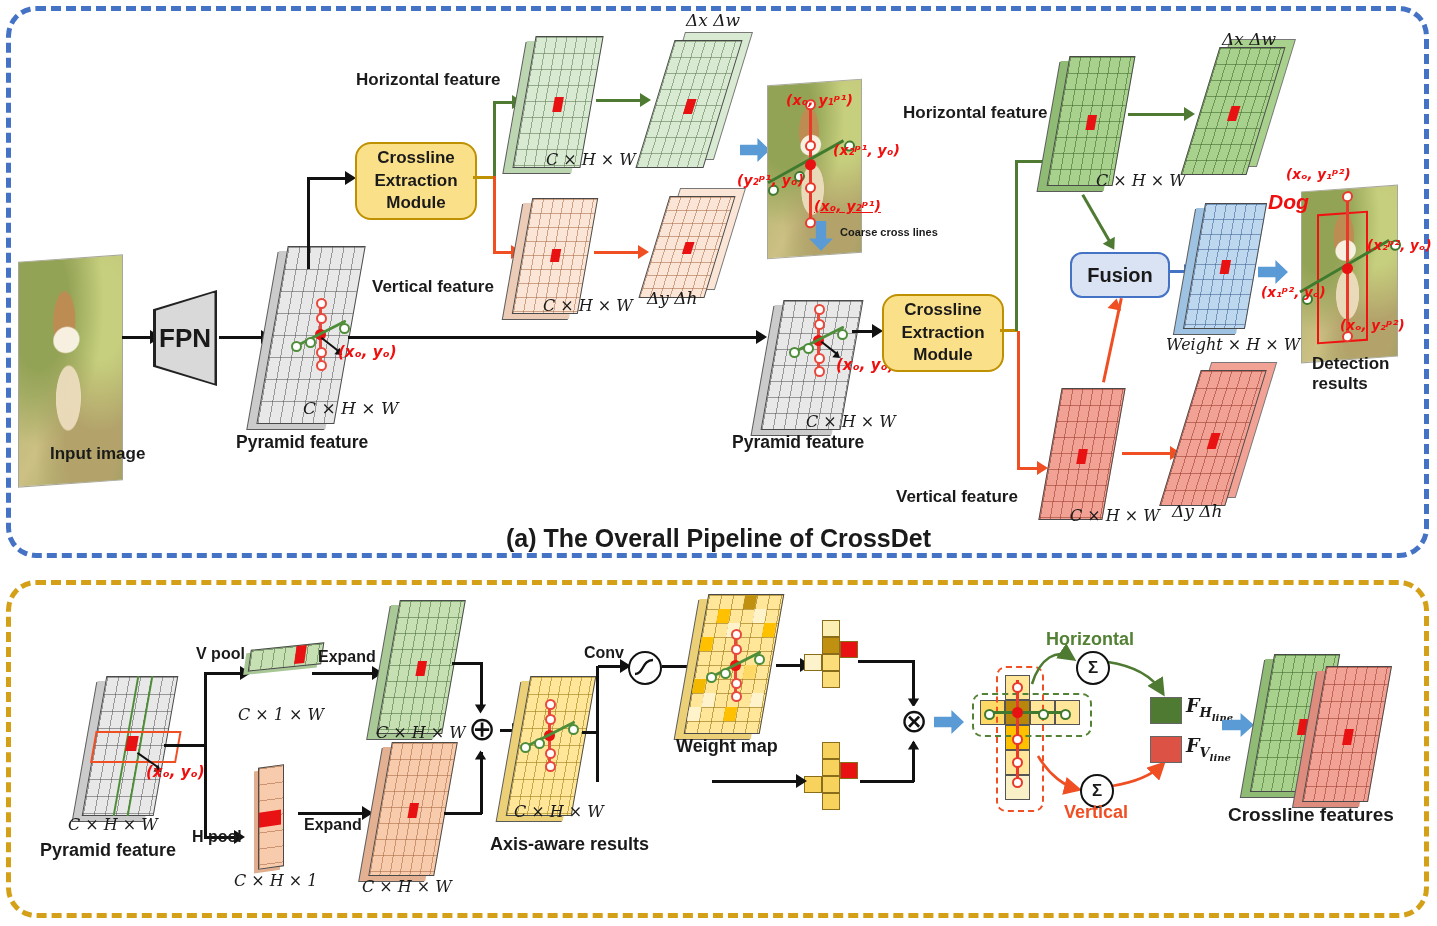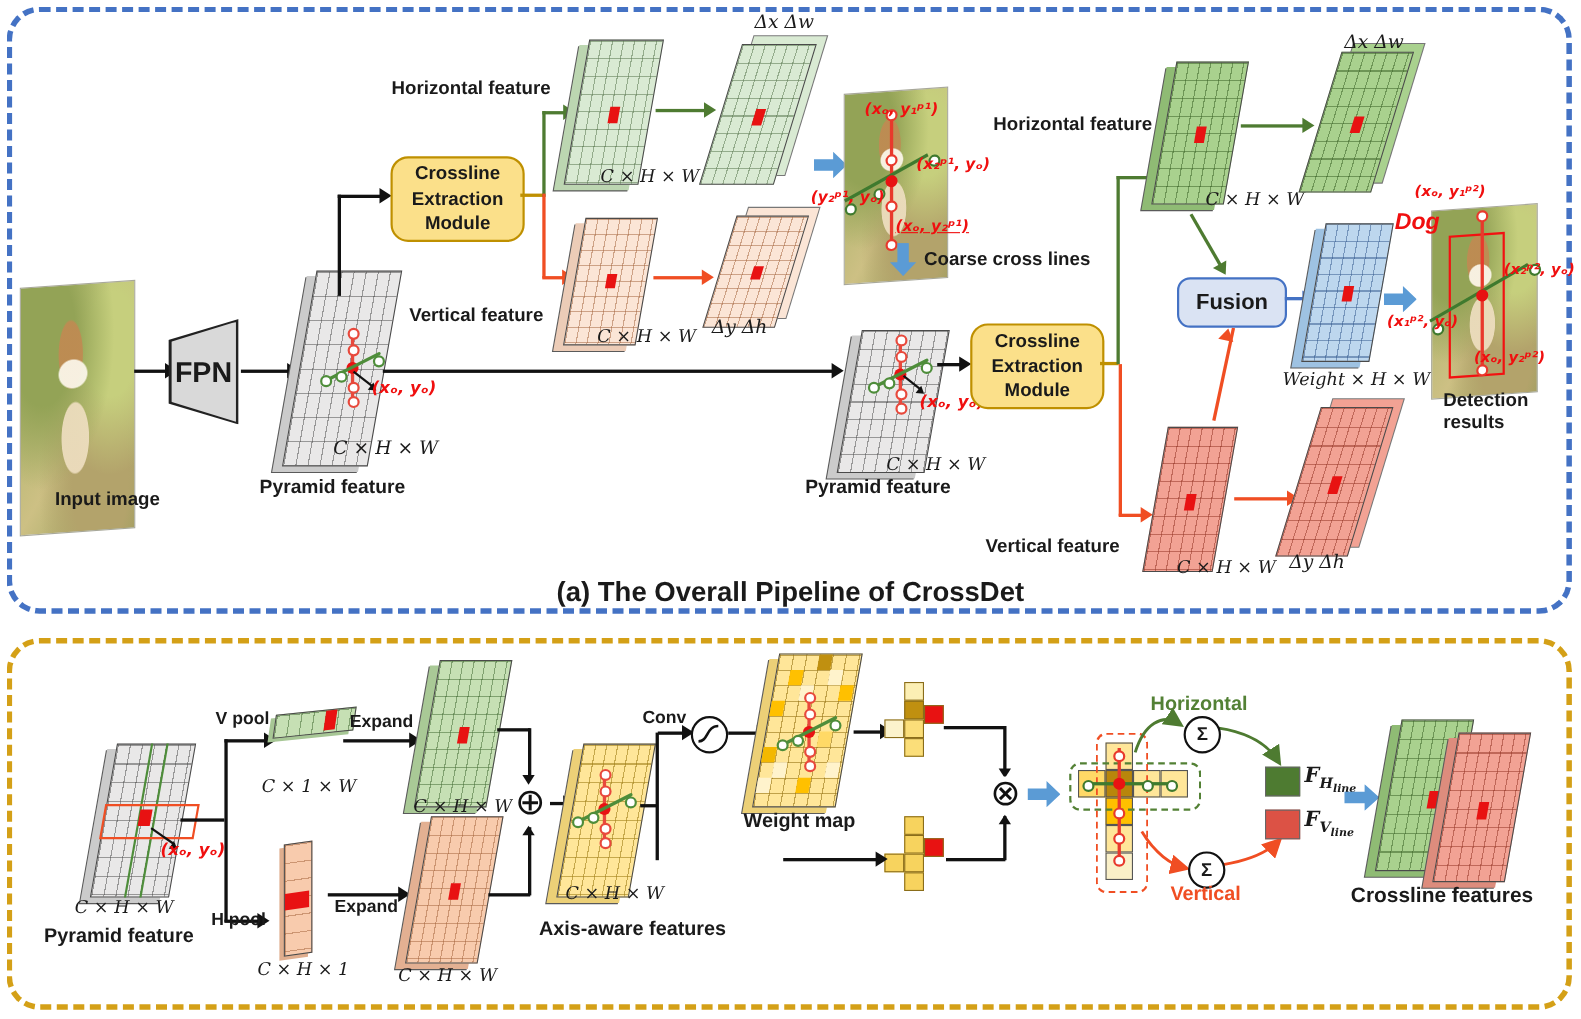--- a/index.html
+++ b/index.html
@@ -158,21 +158,21 @@
     <i class="gdot" style="left:0px;top:99px;"></i>
       <i class="gdot" style="left:26px;top:87px;"></i>
       <i class="gdot" style="left:76px;top:60px;"></i>
     <i class="soliddot" style="left:37px;top:76px;"></i>
   </div>
   <div class="t rcoord" style="left:786px;top:92px;">(xₒ, y₁ᵖ¹)</div>
   <div class="t rcoord" style="left:833px;top:142px;">(x₂ᵖ¹, yₒ)</div>
   <div class="t rcoord" style="left:737px;top:172px;">(y₂ᵖ¹, yₒ)</div>
   <div class="t rcoord" style="left:814px;top:198px;text-decoration:underline;">(xₒ, y₂ᵖ¹)</div>
   <div class="barr" style="left:806px;top:223px;width:30px;height:26px;transform:rotate(90deg);"></div>
-  <div class="t b" style="left:840px;top:226px;font-size:17px;">Coarse cross lines</div>
+  <div class="t b" style="left:840px;top:226px;font-size:11px;">Coarse cross lines</div>
 
   <div class="grid d3" style="left:772px;top:300px;width:78px;height:128px;--f:#E9E8E8;--l:rgba(70,70,70,.5);--s:#cbcbcb;--cw:11px;--ch:16px;"></div>
   <div class="xmk" style="left:795px;top:305px;">
     <i class="vl"></i>
       <i class="hd" style="left:19px;top:-1px;"></i>
       <i class="hd" style="left:19px;top:14px;"></i>
       <i class="hd" style="left:19px;top:48px;"></i>
       <i class="hd" style="left:19px;top:61px;"></i>
       <i class="cd"></i>
       <i class="gl"></i>
@@ -322,21 +322,21 @@
       <i class="hd" style="left:19px;top:14px;"></i>
       <i class="hd" style="left:19px;top:48px;"></i>
       <i class="hd" style="left:19px;top:61px;"></i>
       <i class="cd"></i>
       <i class="gl"></i>
       <i class="gd" style="left:-6px;top:42px;"></i>
       <i class="gd" style="left:8px;top:38px;"></i>
       <i class="gd" style="left:42px;top:24px;"></i>
   </div>
   <div class="t math" style="left:514px;top:802px;">C × H × W</div>
-  <div class="t b" style="left:490px;top:834px;font-size:18px;">Axis-aware features</div>
+  <div class="t b" style="left:490px;top:834px;font-size:18px;">Axis-aware results</div>
 
   <div class="ln" style="left:582px;top:731px;width:16px;height:2.5px;"></div>
   <div class="ln" style="left:596px;top:666px;width:2.5px;height:116px;"></div>
   <div class="t b" style="left:584px;top:644px;font-size:16px;">Conv</div>
   <div class="ln" style="left:598px;top:665px;width:26px;height:2.5px;"></div>
   <div class="tri" style="left:620px;top:659px;"></div>
   <div class="sgm" style="left:628px;top:651px;">
     <svg width="30" height="30" viewBox="0 0 30 30">
         <path d="M5,21 C 14,21 12,7 23,7" fill="none" stroke="#111" stroke-width="2.4"></path>
       </svg>

